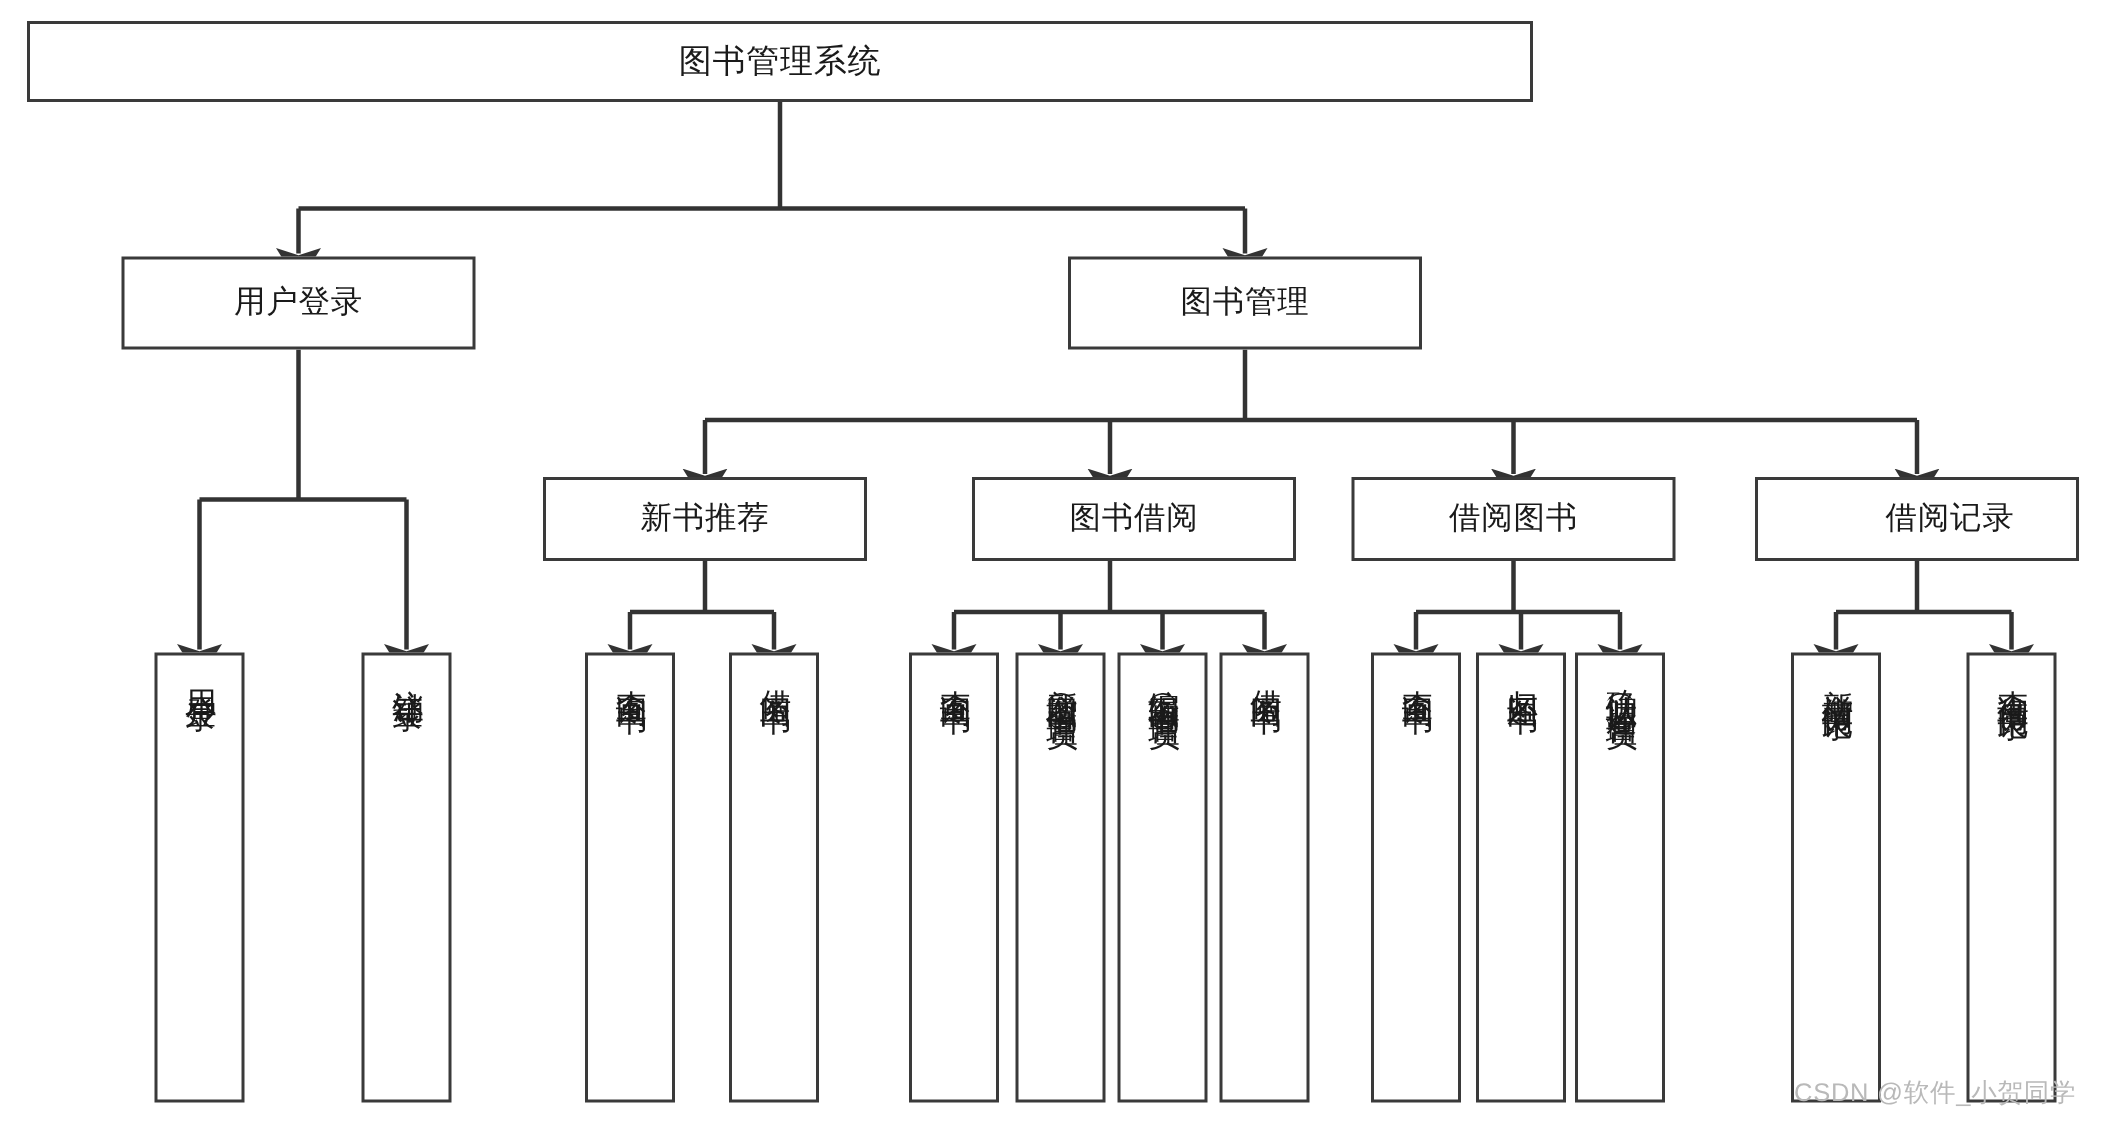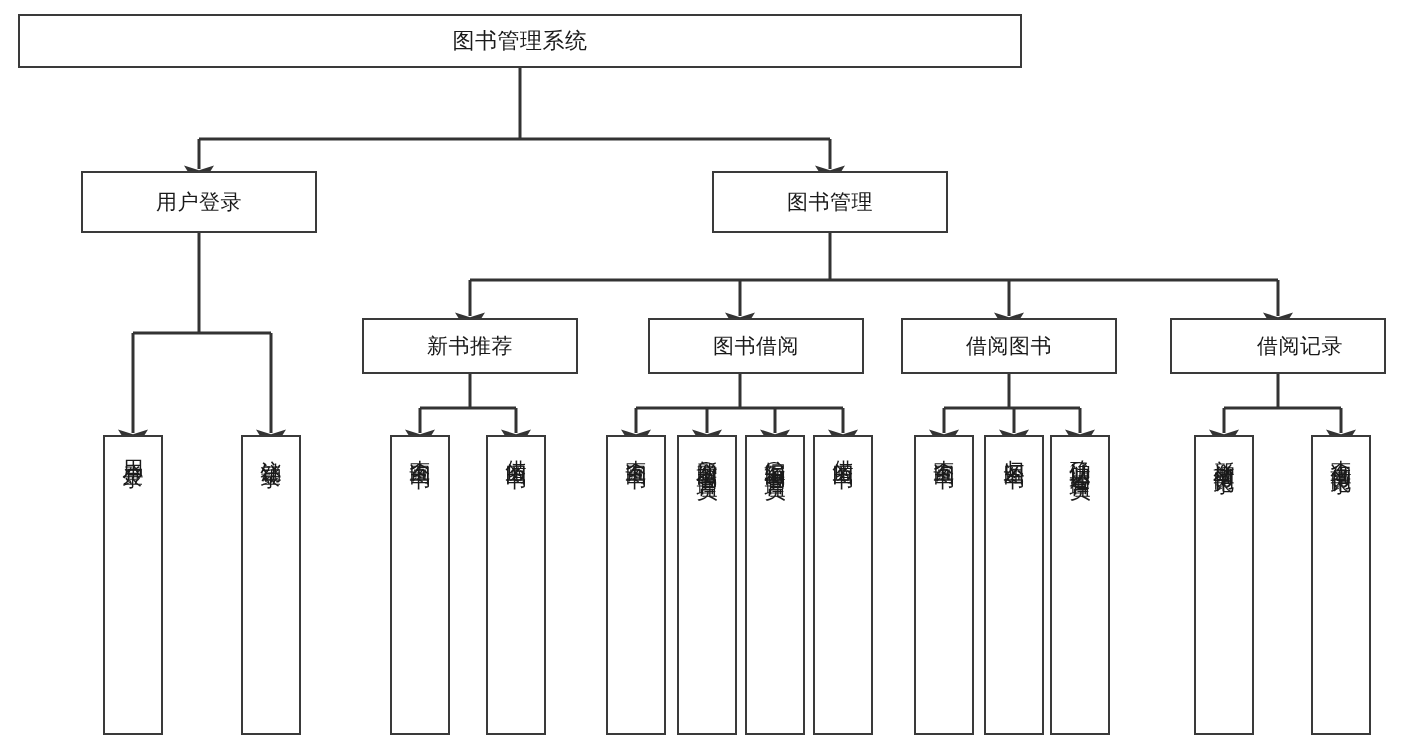--- a/index.html
+++ b/index.html
@@ -172,13 +172,14 @@
         <span class="label">确认归还（管理员）</span>
       </div>
       <div class="node vertical" style="left: 1194px; top: 435px; width: 60px; height: 300px;">
         <span class="label">新增借阅记录</span>
       </div>
       <div class="node vertical" style="left: 1311px; top: 435px; width: 60px; height: 300px;">
         <span class="label">查询借阅记录</span>
       </div>
     </div>
 
+  <div id="watermark" style="left: 1196px; top: 717px;">CSDN @软件_小贺同学</div>
 </div>
 
 </body></html>

